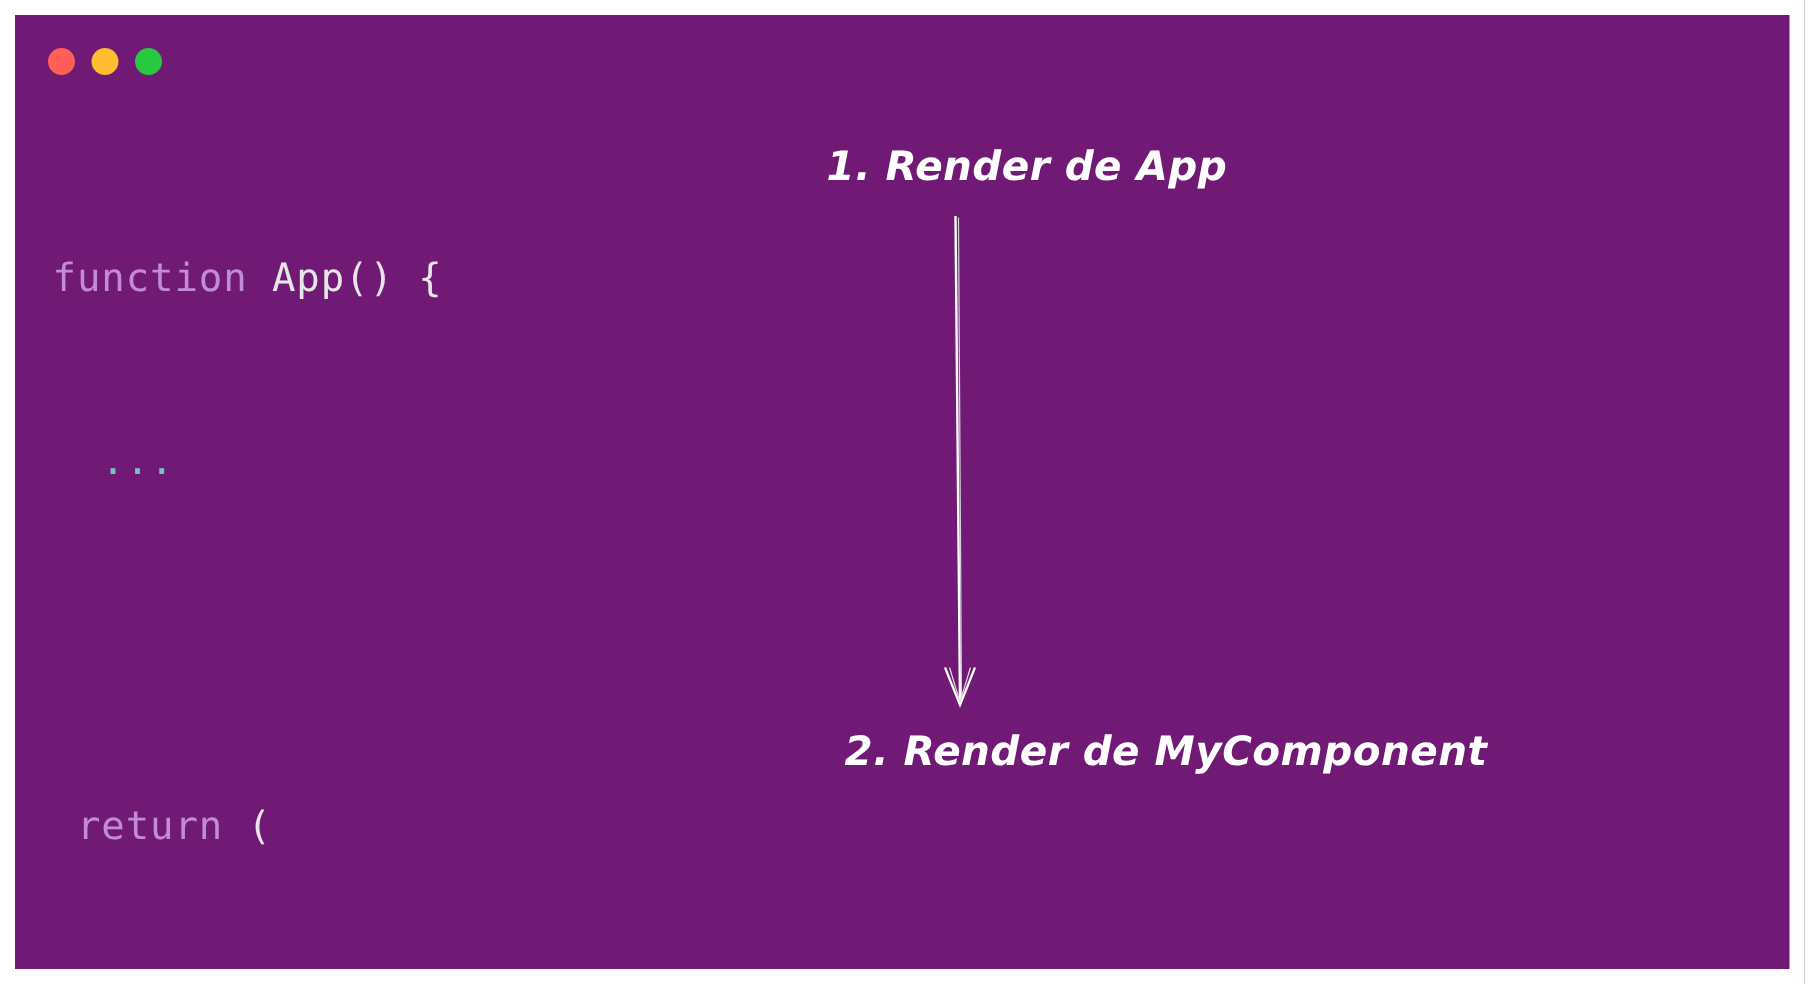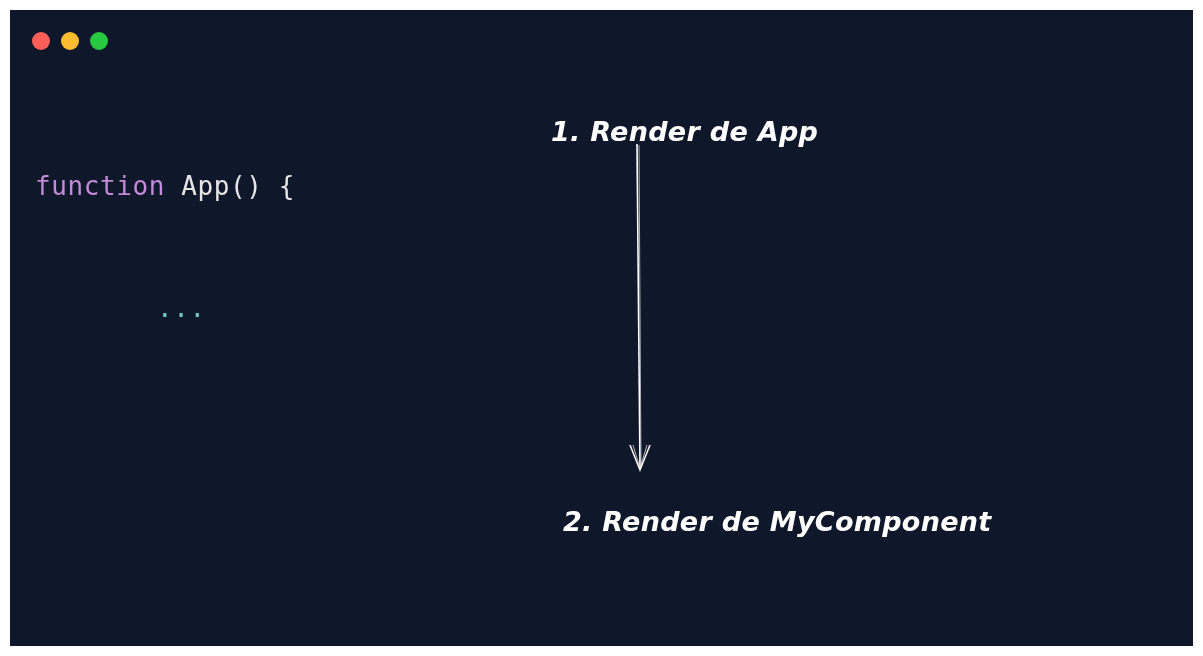--- a/index.html
+++ b/index.html
@@ -1,54 +1,54 @@
 <!DOCTYPE html>
 <html><head>
 <meta charset="utf-8">
 <style>
   html, body { margin: 0; padding: 0; background: #ffffff; }
   body { width: 1203px; height: 656px; position: relative; overflow: hidden; }
   .window {
     position: absolute; left: 10px; top: 10px; width: 1183px; height: 636px;
-    background: #0f172a;
-    text-align: center;
+    background: #701a75;
   }
   .dots { position: absolute; left: 22px; top: 22px; display: flex; gap: 11px; }
   .dot { width: 18px; height: 18px; border-radius: 50%; }
   .code {
     position: absolute; left: 25px; top: 75px;
     font-family: "DejaVu Sans Mono", "Liberation Mono", monospace;
     font-size: 26px; line-height: 40.5px; color: #e6e6e6;
     white-space: pre; letter-spacing: 0.6px;
   }
   .line { height: 40.5px; }
   .kw { color: #c38ad8; }
   .ell { color: #6fc6bd; }
   .plain { color: #e6e6e6; }
   .note {
     position: absolute; color: #ffffff;
     font-family: "DejaVu Sans", sans-serif; font-style: italic;
-    font-size: 27px; font-weight: bold; letter-spacing: 0.3px; margin-top: 20px;
+    font-size: 27px; font-weight: bold; letter-spacing: 0.3px;
   }
   svg.arrow { position: absolute; left: 0; top: 0; }
 </style>
 </head>
 <body>
 
 <div class="window">
   <div class="dots">
     <div class="dot" style="background:#ff5f57"></div>
     <div class="dot" style="background:#febc2e"></div>
     <div class="dot" style="background:#28c840"></div>
   </div>
 
   <div class="code">
     <div class="line"><span class="kw">function</span><span class="plain"> App() {</span></div>
     <div class="line"><span>  </span><span class="ell">...</span></div>
     <div class="line"></div>
+    <div class="line"><span> </span><span class="kw">return</span><span class="plain"> (</span></div>
     <div class="line"></div>
     
     
     
     
     
     
     
     
   </div>

